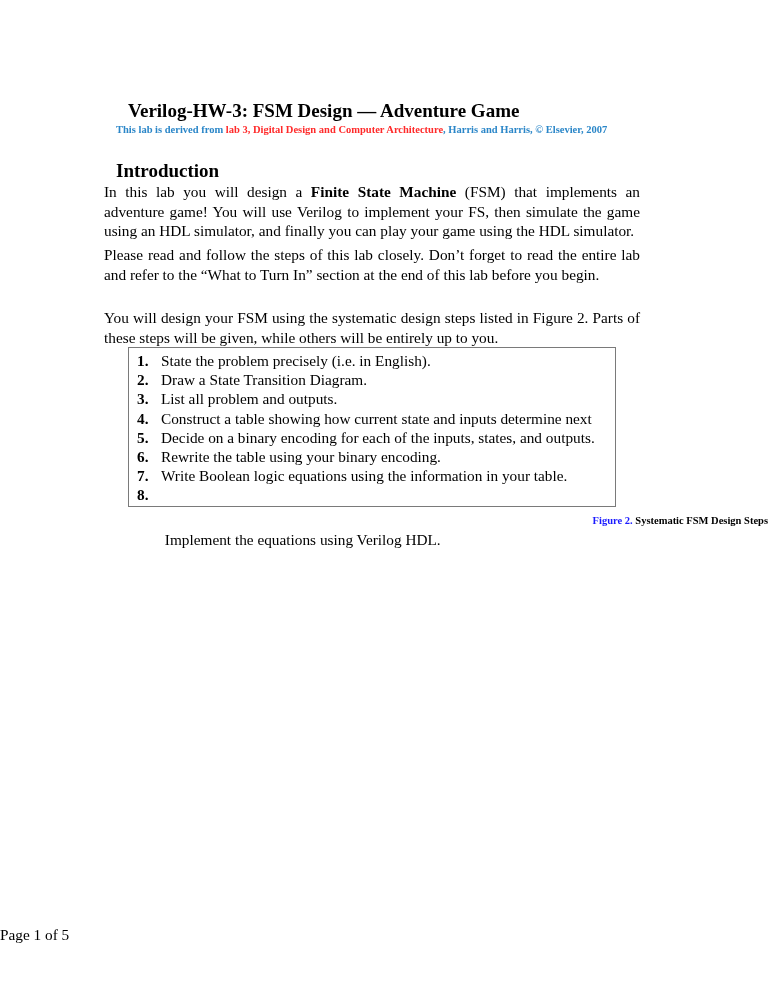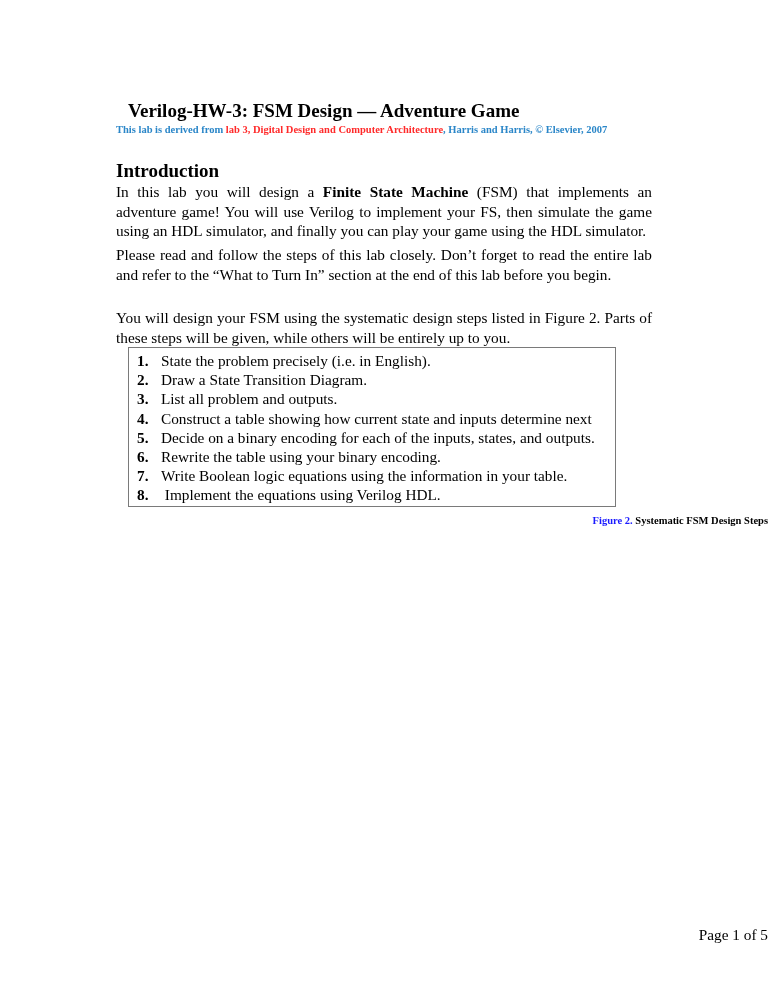--- a/index.html
+++ b/index.html
@@ -38,21 +38,21 @@
       position: absolute;
       left: 116px;
       top: 160px;
       margin: 0;
       font-size: 19px;
       font-weight: bold;
       white-space: nowrap;
     }
     .para {
       position: absolute;
-      left: 116px;
+      left: 104px;
       width: 536px;
       margin: 0;
       font-size: 15.3px;
       line-height: 19.5px;
       text-align: justify;
     }
     .para.p1 { top: 182px; }
     .para.p2 { top: 245px; }
     .para.p3 { top: 308px; }
     .steps-box {
@@ -91,21 +91,21 @@
       font-size: 10.5px;
       font-weight: bold;
       white-space: nowrap;
     }
     .caption .fig-label { color: #1a1aff; }
     .footer {
       position: absolute;
       left: 0;
       width: 768px;
       top: 926px;
-      text-align: right;
+      text-align: left;
       font-size: 15.3px;
     }
   </style>
 </head>
 <body>
 
 <h1 class="title">Verilog-HW-3: FSM Design — Adventure Game</h1>
 
 <div class="attribution">
   <span class="blue">This lab is derived from </span><span class="red">lab 3, Digital Design and Computer Architecture</span><span class="blue">, </span><span class="blue">Harris and Harris, © Elsevier, 2007</span>
@@ -143,21 +143,21 @@
   <div class="step">
     <span class="step-num">6.</span>
     <span class="step-text">Rewrite the table using your binary encoding.</span>
   </div>
   <div class="step">
     <span class="step-num">7.</span>
     <span class="step-text">Write Boolean logic equations using the information in your table.</span>
   </div>
   <div class="step">
     <span class="step-num">8.</span>
-    <span class="step-text" style="white-space: pre;"> Implement the equations using Verilog HDL.</span>
+    <span class="step-text" style="white-space: pre; margin-top: 45px;"> Implement the equations using Verilog HDL.</span>
   </div>
 </div>
 
 <div class="caption">
   <span class="fig-label">Figure 2.</span><span> Systematic FSM Design Steps</span>
 </div>
 
 <div class="footer">Page 1 of 5</div>
 
 </body></html>

